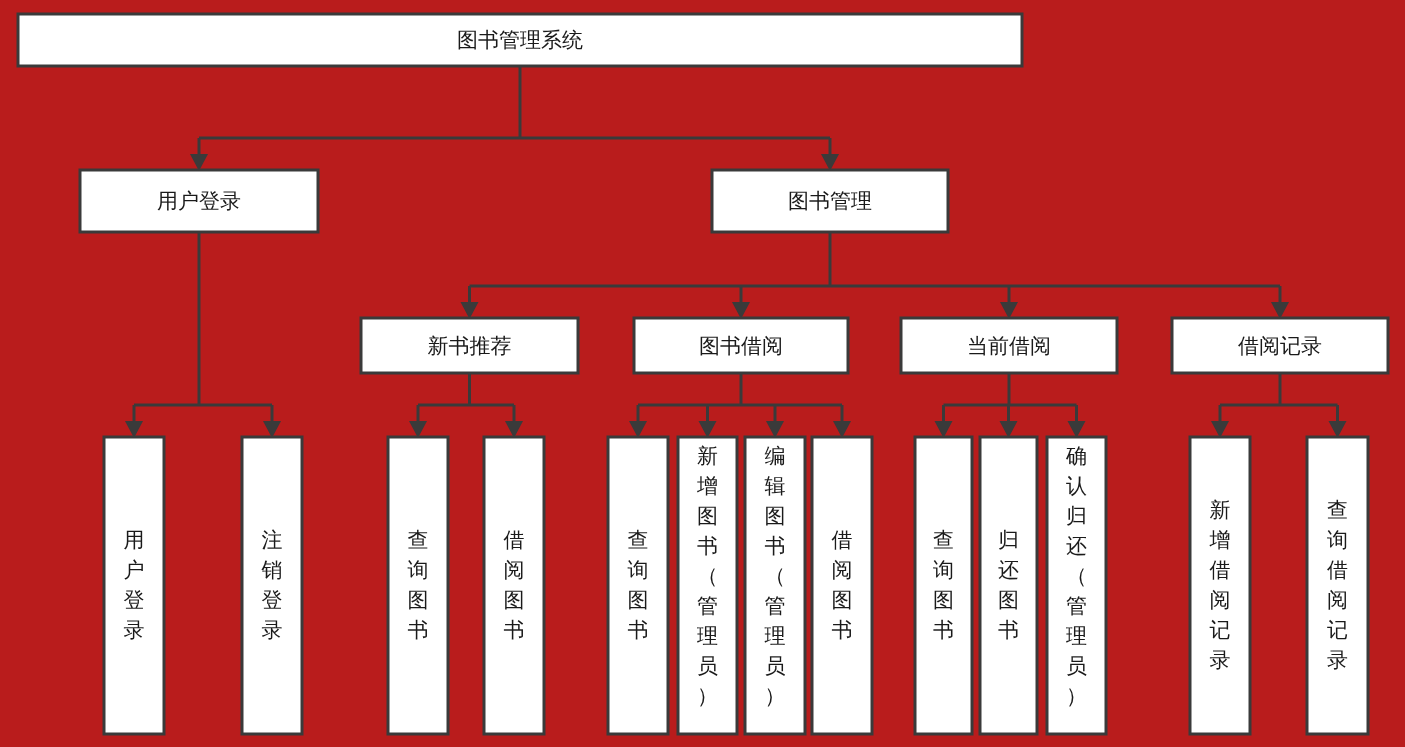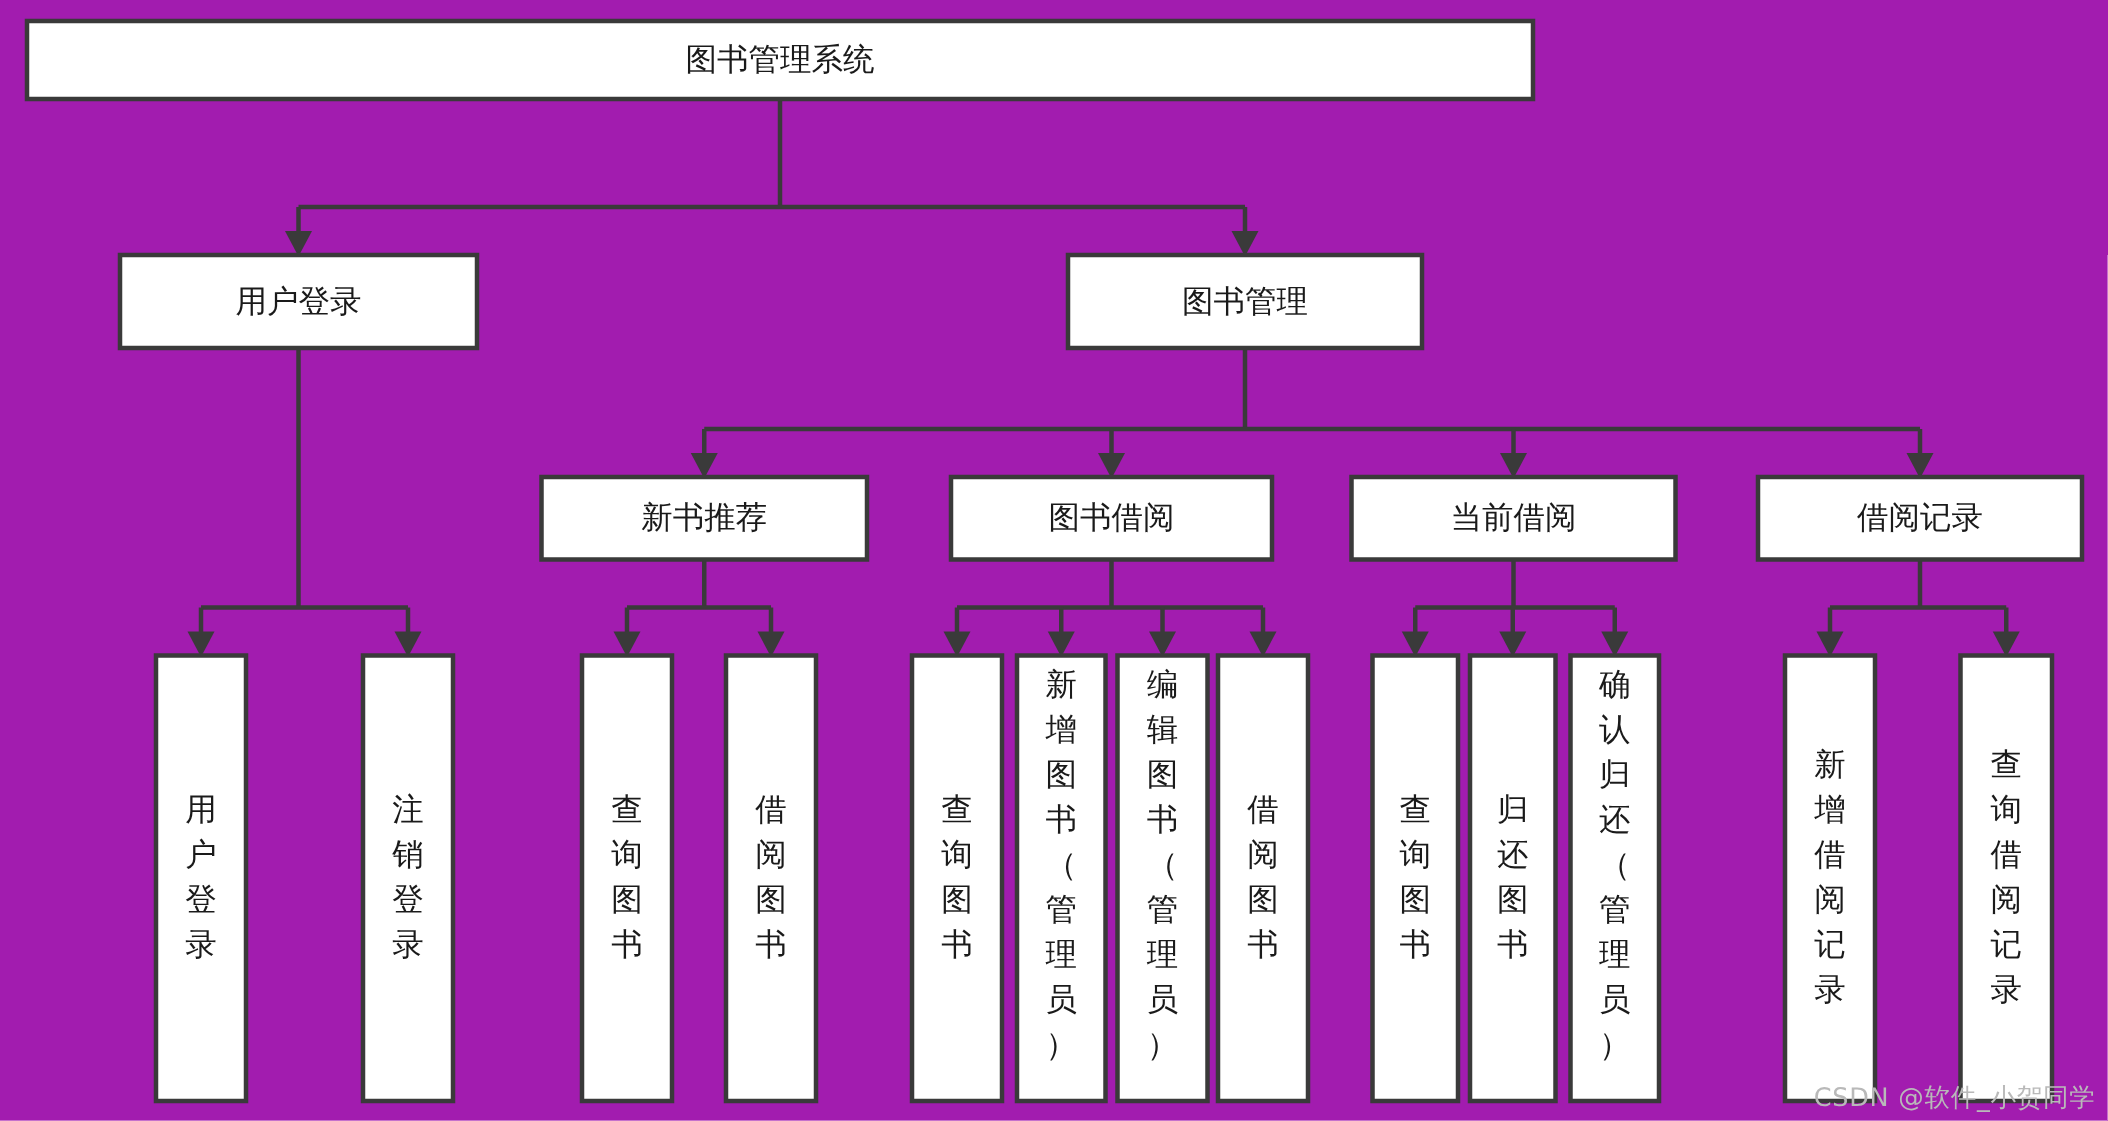--- a/index.html
+++ b/index.html
@@ -10,21 +10,21 @@
   body {
     width: 1405px;
     height: 747px;
     overflow: hidden;
     font-family: "DejaVu Sans", "Liberation Sans", sans-serif;
   }
   #diagram-root {
     position: relative;
     width: 1405px;
     height: 747px;
-    background: #a21caf;
+    background: #b91c1c;
   }
   svg#flowchart {
     display: block;
     width: 1405px;
     height: 747px;
   }
   .box-rect {
     fill: #ffffff;
     stroke: #3a3a3a;
     stroke-width: 3;
@@ -197,14 +197,13 @@
         <g>
           <rect x="1190" y="437" width="60" height="297" class="box-rect"></rect>
           <text x="1220" y="516.5" class="node-label-v"><tspan x="1220" dy="0">新</tspan><tspan x="1220" dy="30">增</tspan><tspan x="1220" dy="30">借</tspan><tspan x="1220" dy="30">阅</tspan><tspan x="1220" dy="30">记</tspan><tspan x="1220" dy="30">录</tspan></text>
         </g>
         <g>
           <rect x="1307" y="437" width="61" height="297" class="box-rect"></rect>
           <text x="1337.5" y="516.5" class="node-label-v"><tspan x="1337.5" dy="0">查</tspan><tspan x="1337.5" dy="30">询</tspan><tspan x="1337.5" dy="30">借</tspan><tspan x="1337.5" dy="30">阅</tspan><tspan x="1337.5" dy="30">记</tspan><tspan x="1337.5" dy="30">录</tspan></text>
         </g>
       </g>
   </svg>
-  <div class="watermark">CSDN @软件_小贺同学</div>
 </div>
 
 </body></html>

